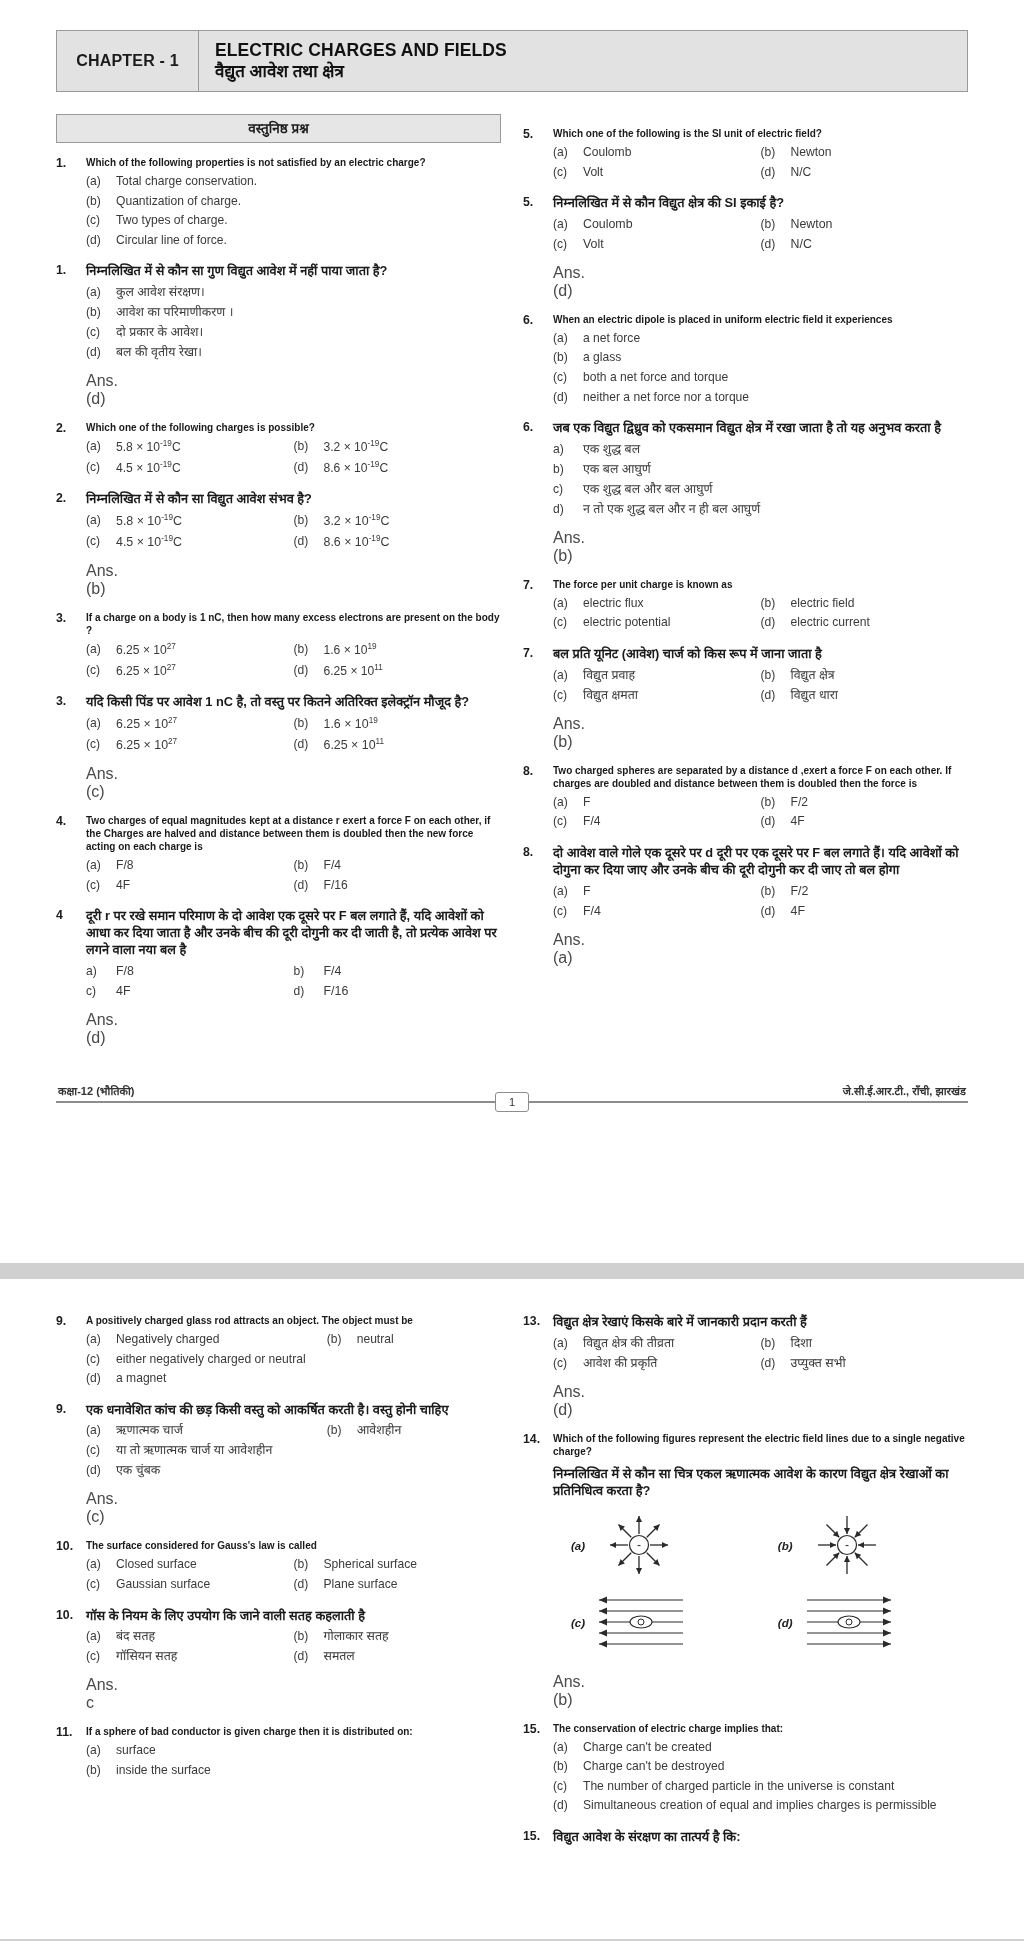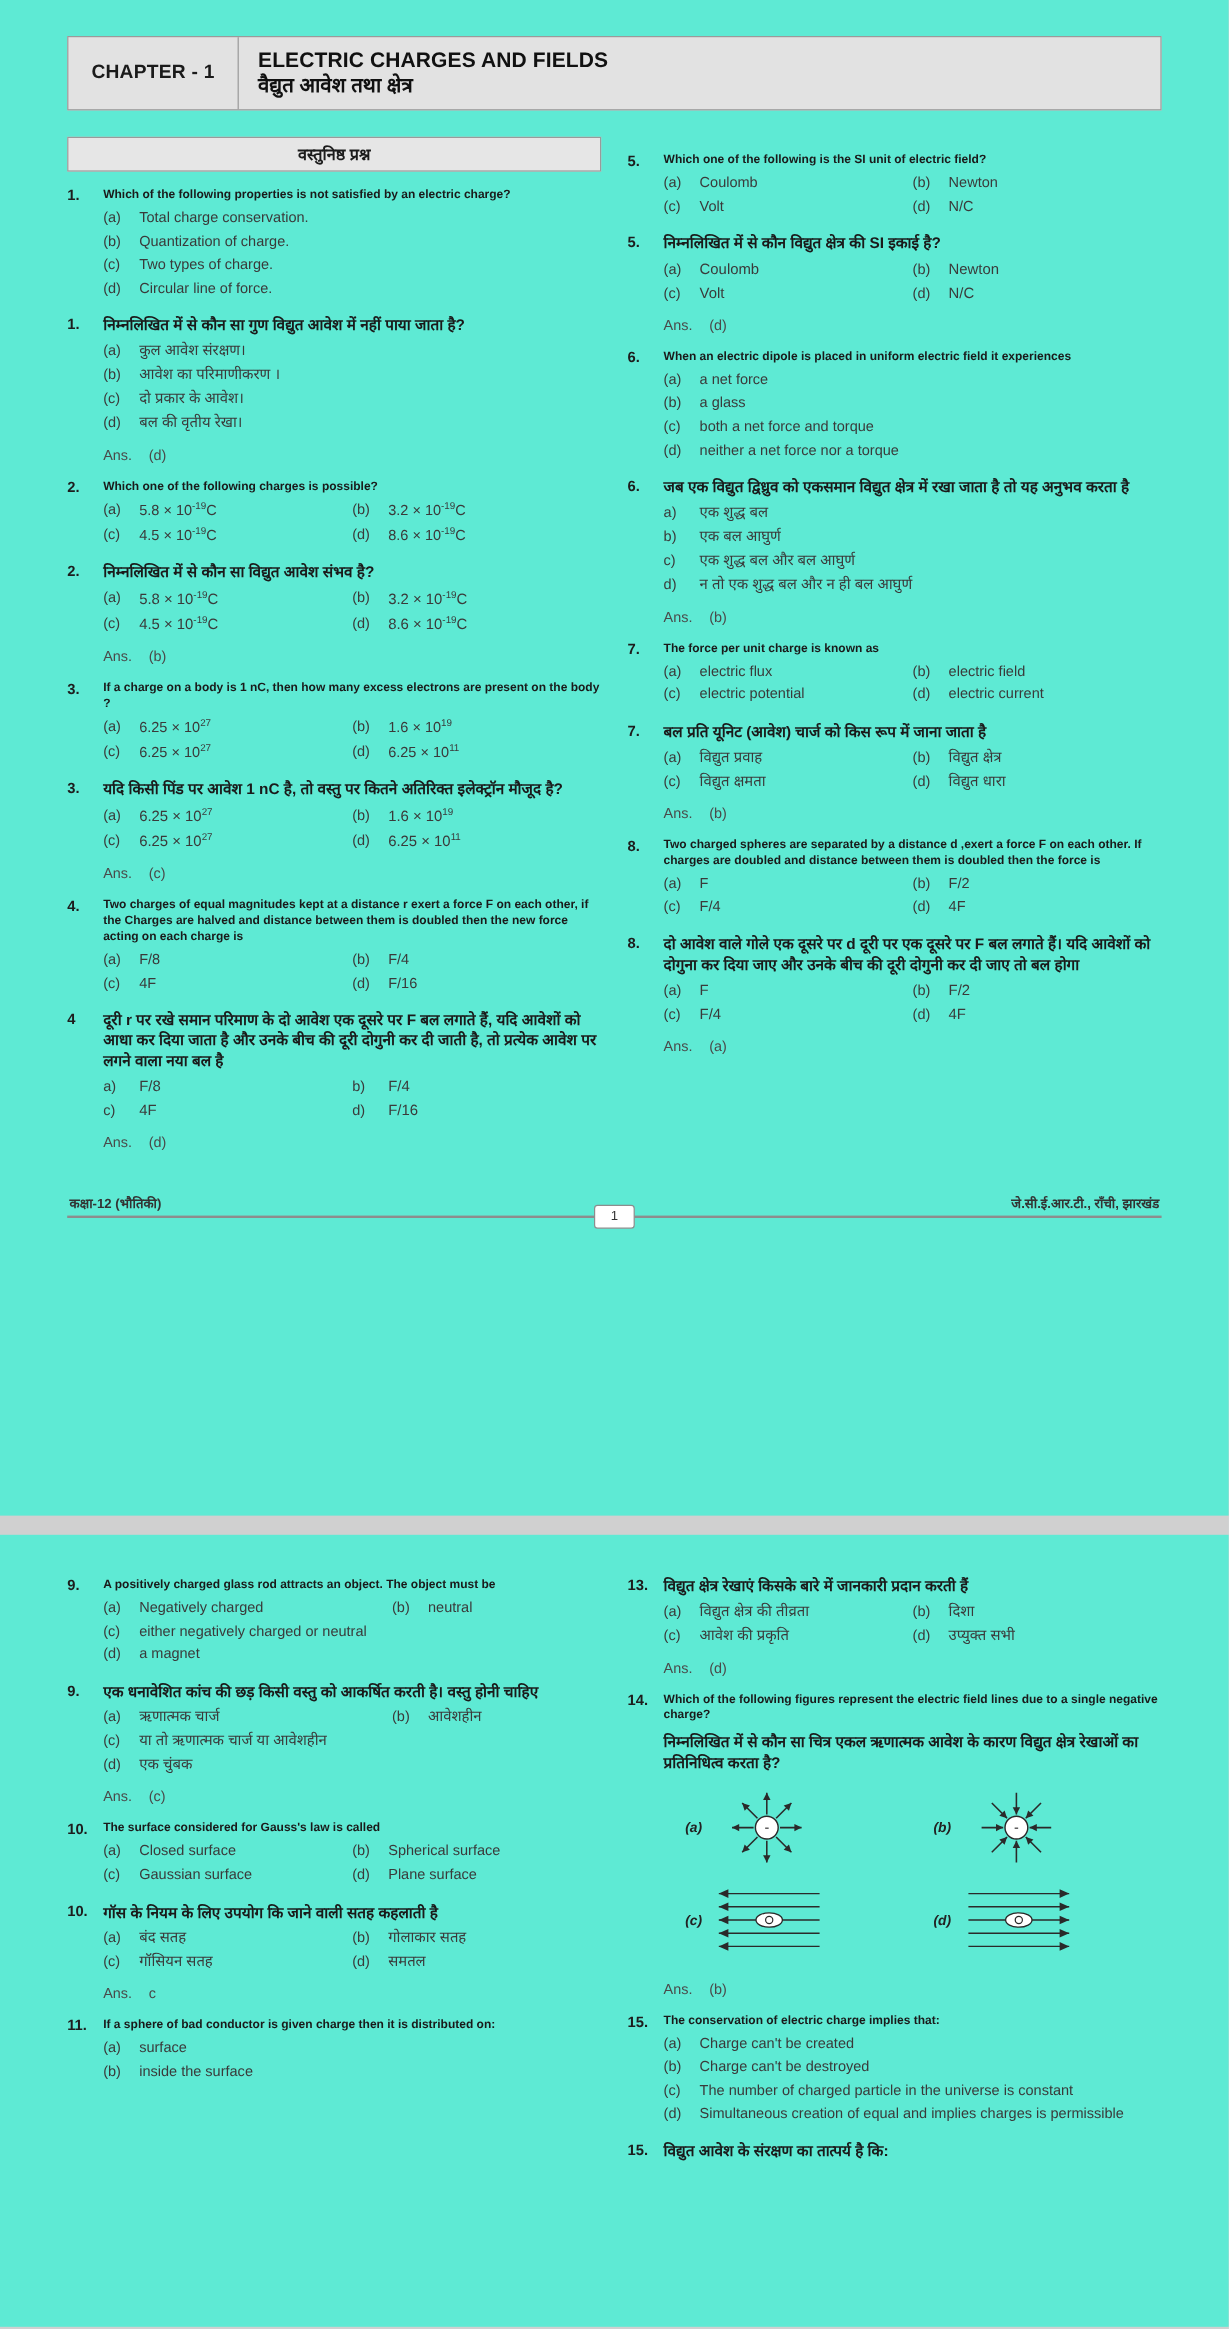--- a/index.html
+++ b/index.html
@@ -9,21 +9,21 @@
     font-family: "Liberation Sans", "DejaVu Sans", sans-serif;
   }
   .screen {
     width: 1024px;
     min-height: 1941px;
     margin: 0 auto;
     background: #d0d0d0;
     position: relative;
   }
   .page {
-    background: #5eead4;
+    background: #ffffff;
     width: 1024px;
     position: relative;
     padding: 16px 34px 10px 34px;
   }
   .page1 { min-height: 1263px; }
   .page2 { min-height: 660px; margin-top: 16px; }
 
   
   .chapter-band {
     margin: 14px 22px 0 22px;
@@ -116,22 +116,23 @@
   .opts.two-col .opt { width: 50%; }
   .opts.two-col.w60 .opt { width: 58%; }
   .opts.two-col.w60 .opt:nth-child(even) { width: 42%; }
   .opt-key { width: 30px; flex: none; }
   .opt-val { flex: 1; }
   .opt.hi .opt-val { font-size: 12.4px; }
 
   .ans {
     display: flex;
     margin-top: 9px;
-    font-size: 12px;
+    font-size: 16px;
     color: #4a4a4a;
+    flex-direction: column;
   }
   .ans-label { width: 38px; flex: none; }
 
   sup { font-size: 8.2px; vertical-align: super; }
 
   
   .fig-grid {
     margin-top: 10px;
     display: flex;
     flex-wrap: wrap;

